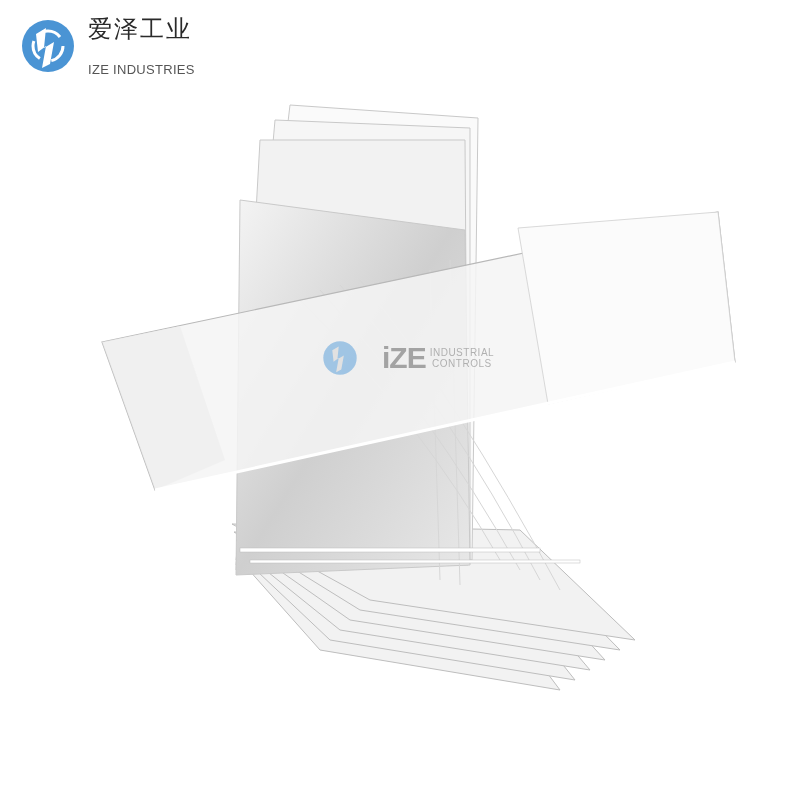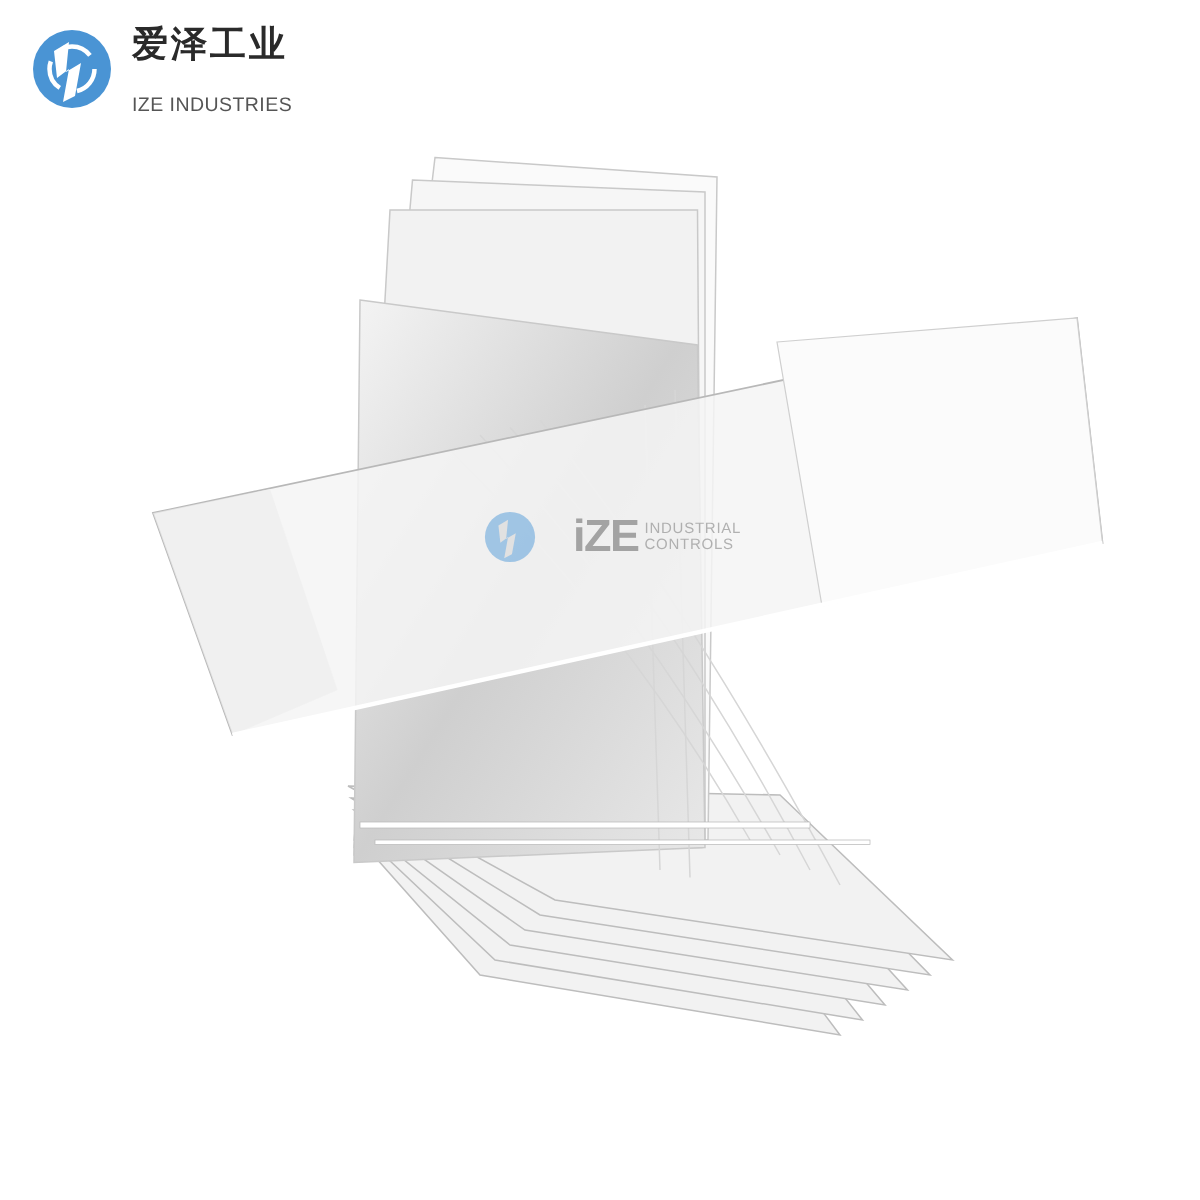--- a/index.html
+++ b/index.html
@@ -1,26 +1,26 @@
 <!DOCTYPE html>
 <html><head>
   <meta charset="utf-8">
   <style>
     html, body { margin: 0; padding: 0; }
     body { width: 800px; height: 800px; background: #ffffff; position: relative; overflow: hidden; font-family: "Liberation Sans", sans-serif; }
     .logo { position: absolute; left: 20px; top: 15px; display: flex; align-items: center; }
     .logo-mark { width: 56px; height: 56px; }
     .logo-text { margin-left: 12px; }
-    .logo-cn { font-family: "DejaVu Sans", sans-serif; font-size: 24px; font-weight: bold; color: #2a2a2a; letter-spacing: 2px; line-height: 28px; }
+    .logo-cn { font-family: "DejaVu Sans", sans-serif; font-size: 24px; font-weight: normal; color: #2a2a2a; letter-spacing: 2px; line-height: 28px; }
     .logo-en { font-size: 13px; color: #555; letter-spacing: 0.3px; margin-top: 19px; }
     .scene { position: absolute; left: 0; top: 0; width: 800px; height: 800px; }
     .watermark { position: absolute; left: 322px; top: 340px; display: flex; align-items: center; opacity: 0.75; }
     .wm-mark { width: 36px; height: 36px; }
     .wm-ize { font-size: 30px; font-weight: bold; color: #8a8a8a; margin-left: 24px; letter-spacing: -1px; }
-    .wm-sub { margin-left: 4px; font-size: 10px; line-height: 11px; color: #9a9a9a; letter-spacing: 0.5px; }
+    .wm-sub { margin-left: 4px; font-size: 10px; line-height: 11px; color: #9a9a9a; letter-spacing: 0.5px; text-align: center; }
   </style>
 </head>
 <body>
 
 <div class="scene">
   <svg width="800" height="800" viewBox="0 0 800 800">
     <defs>
       <linearGradient id="glass" x1="0" y1="0" x2="0" y2="1">
         <stop offset="0" stop-color="#f6f6f6"></stop>
         <stop offset="1" stop-color="#dcdcdc"></stop>

